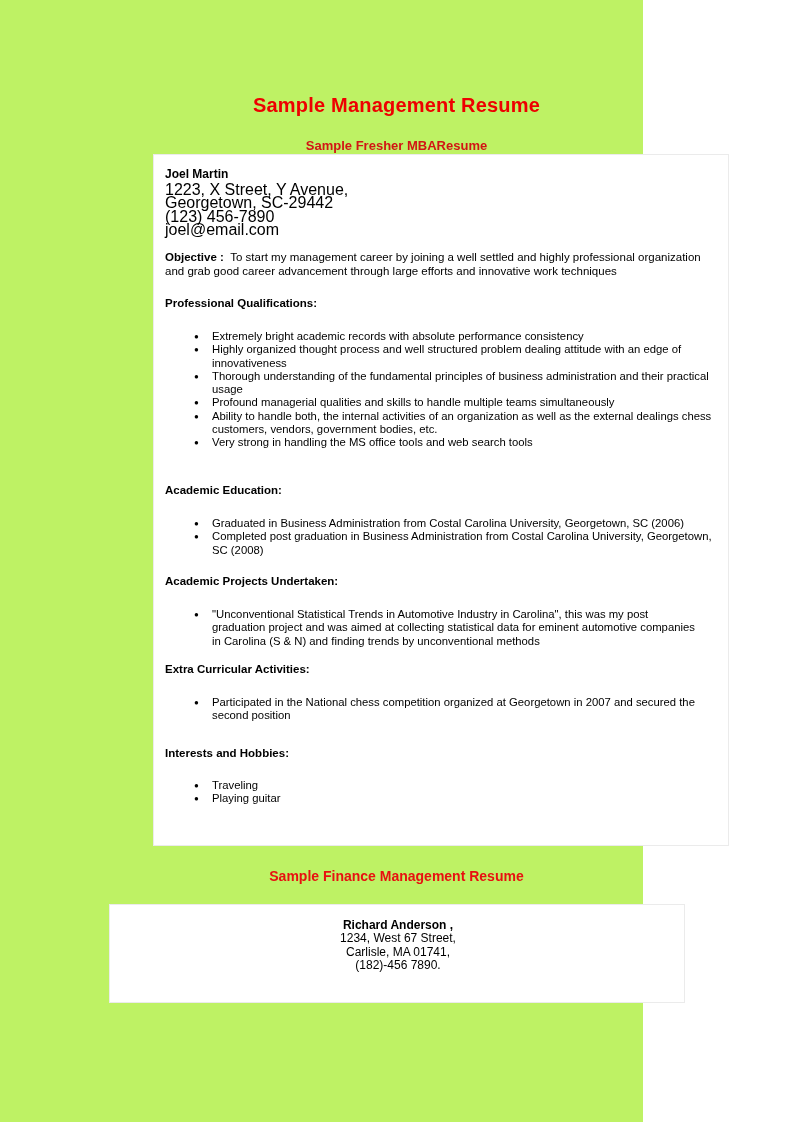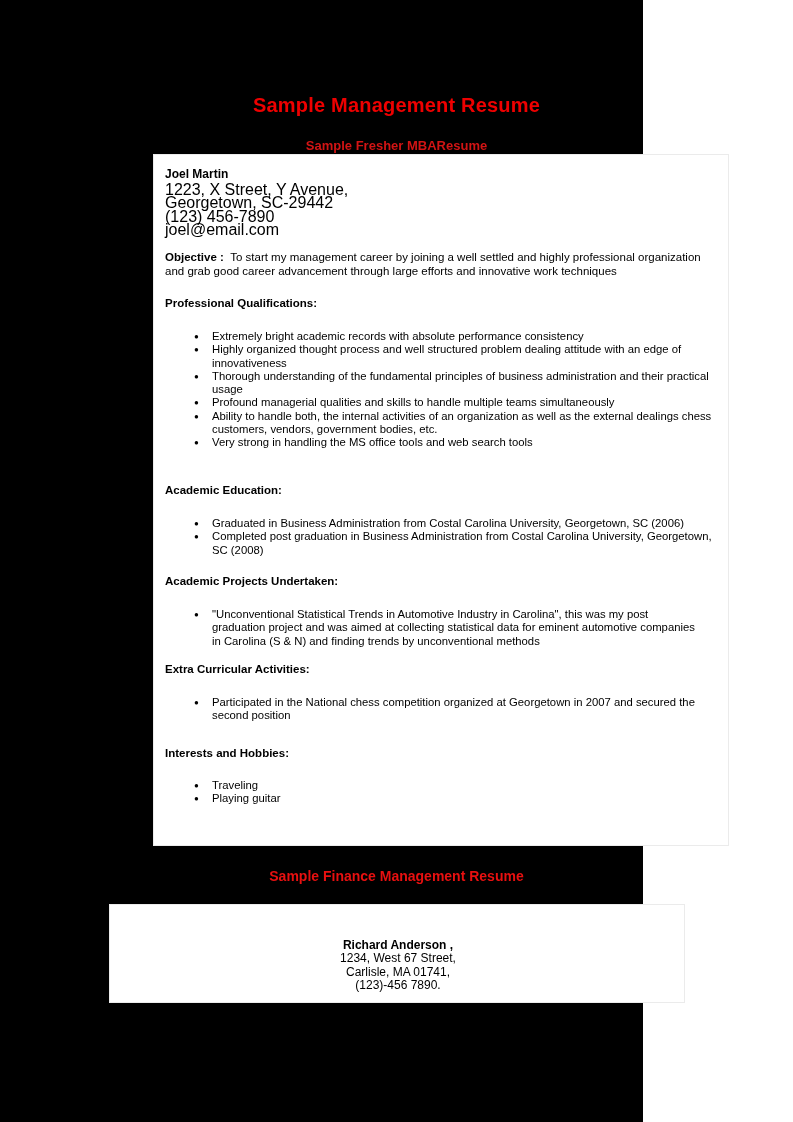--- a/index.html
+++ b/index.html
@@ -13,21 +13,21 @@
     position: relative;
     font-family: "Liberation Sans", sans-serif;
     color: #000000;
     overflow: hidden;
   }
 
   .page {
     position: relative;
     width: 643px;
     height: 1122px;
-    background: #000000;
+    background: #bef264;
   }
 
   
   .doc-title {
     position: absolute;
     left: 0;
     top: 94px;
     width: 793px;
     text-align: center;
     font-size: 20px;
@@ -139,21 +139,20 @@
     position: absolute;
     left: 0;
     top: 13px;
     width: 576px;
     text-align: center;
   }
   .center-contact .cname {
     font-size: 12px;
     font-weight: bold;
     line-height: 14px;
-    margin-top: 20px;
   }
   .center-contact .cline {
     font-size: 12px;
     line-height: 13.5px;
   }
 </style>
 </head>
 <body>
 
 <div class="page">
@@ -211,18 +210,18 @@
   </div>
 
   <div class="section-heading-2">Sample Finance Management Resume</div>
 
   <div class="resume-box" id="box-two">
     <div class="box-inner">
       <div class="center-contact">
         <div class="cname">Richard Anderson ,</div>
         <div class="cline">1234, West 67 Street,</div>
         <div class="cline">Carlisle, MA 01741,</div>
-        <div class="cline">(123)-456 7890.</div>
+        <div class="cline">(182)-456 7890.</div>
       </div>
     </div>
   </div>
 
 </div>
 
 </body></html>

